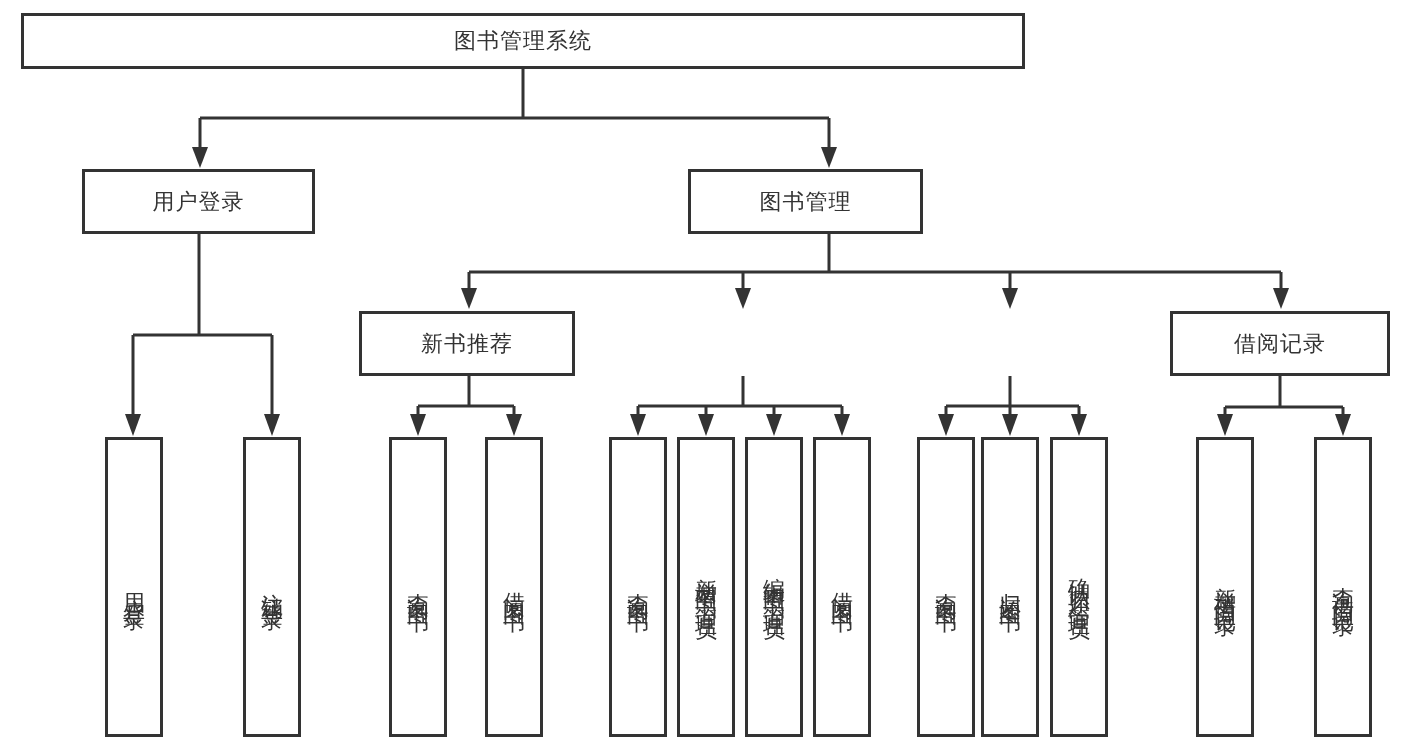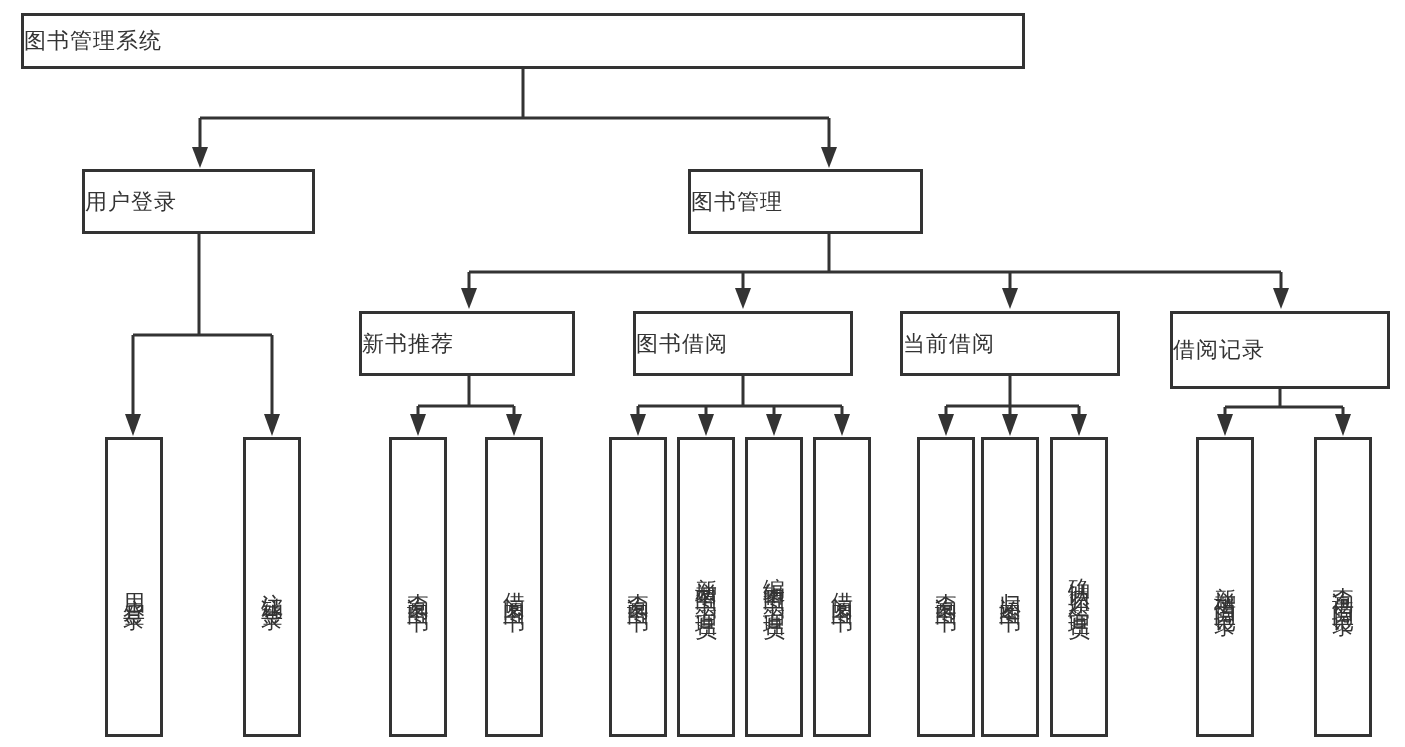--- a/index.html
+++ b/index.html
@@ -22,20 +22,21 @@
     width: 1405px;
     height: 747px;
   }
   .hbox {
     position: absolute;
     box-sizing: border-box;
     border: 3px solid #333333;
     background: #ffffff;
     display: flex;
     align-items: center;
+    justify-content: center;
     font-size: 22px;
     color: #333333;
     letter-spacing: 1px;
     white-space: nowrap;
   }
   .leaf {
     position: absolute;
     box-sizing: border-box;
     top: 437px;
     width: 58px;
@@ -107,27 +108,21 @@
   <div class="hbox" style="left:82px; top:169px; width:233px; height:65px;">
     <span>用户登录</span>
   </div>
   <div class="hbox" style="left:688px; top:169px; width:235px; height:65px;">
     <span>图书管理</span>
   </div>
 
   <div class="hbox" style="left:359px; top:311px; width:216px; height:65px;">
     <span>新书推荐</span>
   </div>
-  <div class="hbox" style="left:633px; top:311px; width:220px; height:65px;">
-    <span>图书借阅</span>
-  </div>
-  <div class="hbox" style="left:900px; top:311px; width:220px; height:65px;">
-    <span>当前借阅</span>
-  </div>
-  <div class="hbox" style="left:1170px; top:311px; width:220px; height:78px;">
+  <div class="hbox" style="left:1170px; top:311px; width:220px; height:65px;">
     <span>借阅记录</span>
   </div>
 
   <div class="leaf" style="left:105px;">
     <span>用户登录</span>
   </div>
   <div class="leaf" style="left:243px;">
     <span>注销登录</span>
   </div>
 

